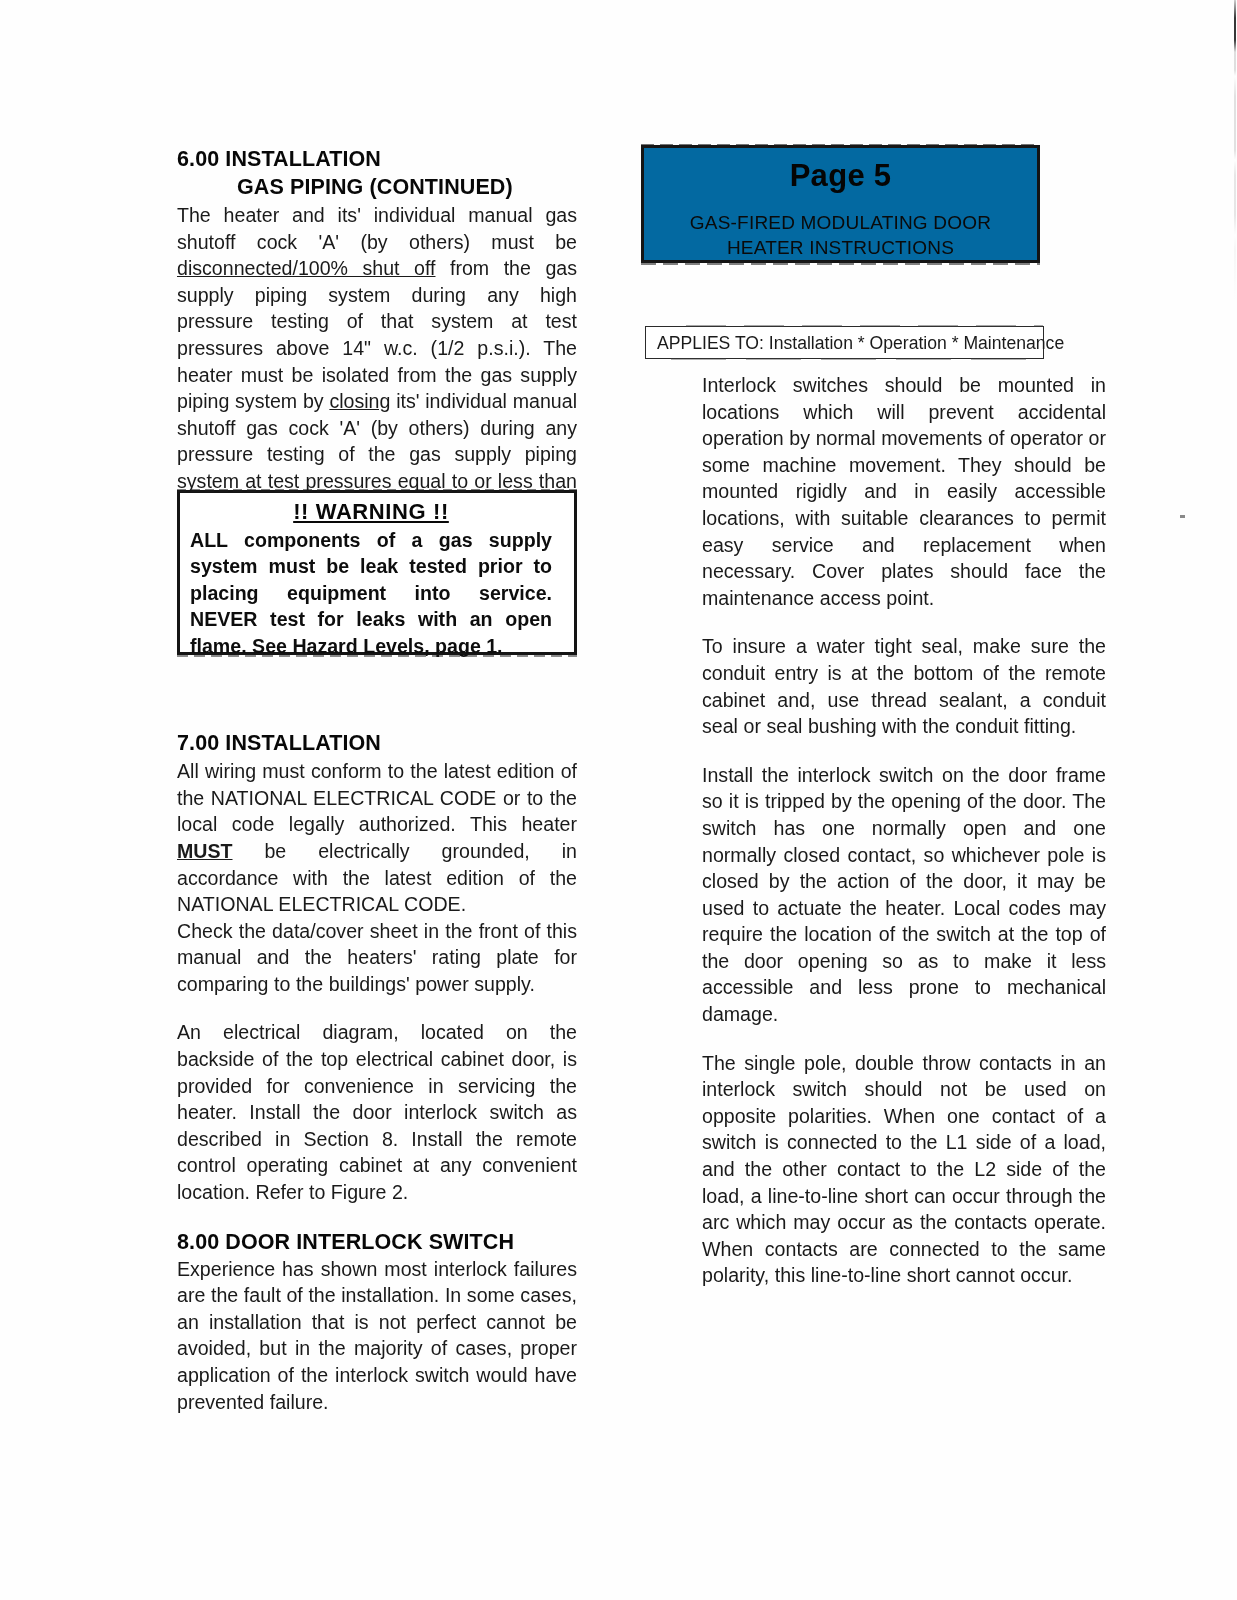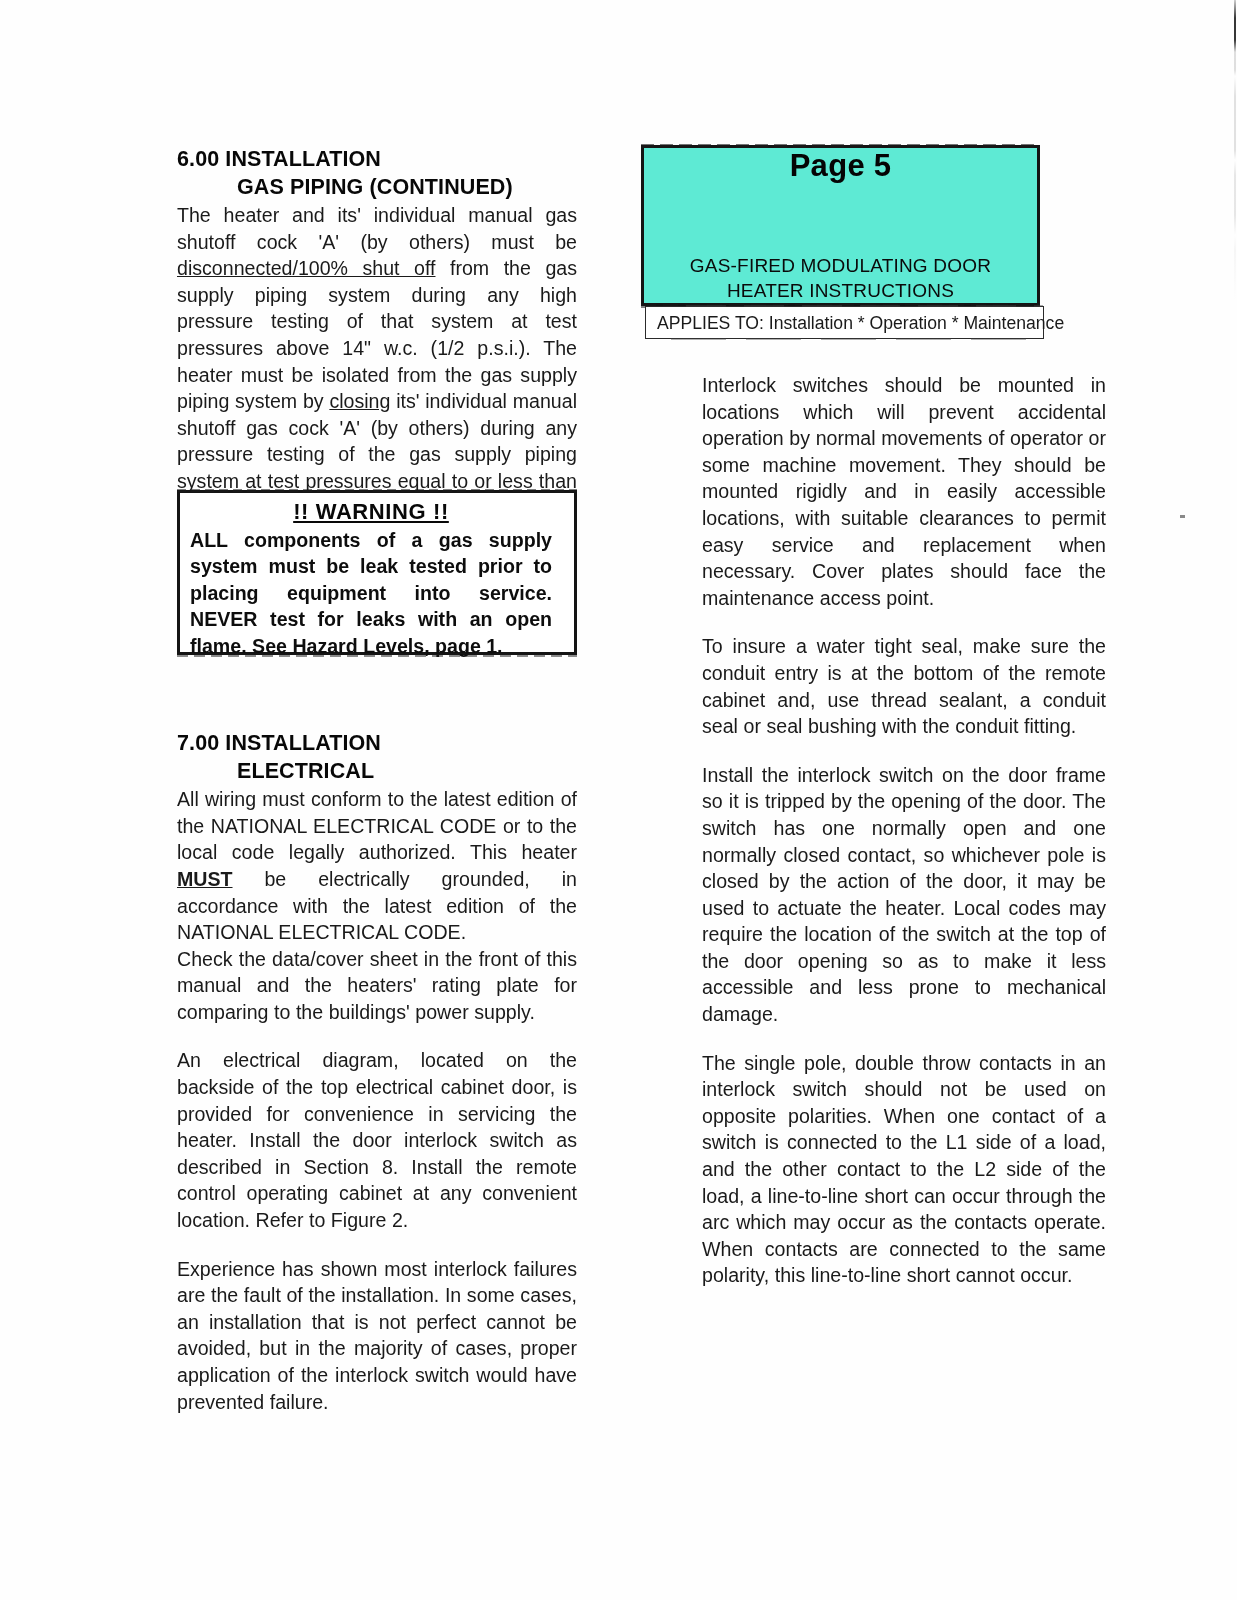--- a/index.html
+++ b/index.html
@@ -142,28 +142,28 @@
     margin: 0;
     color: #0d0d0d;
   }
 
   
   .page-box {
     position: absolute;
     left: 641px;
     top: 145px;
     width: 399px;
-    height: 161px;
+    height: 118px;
     box-sizing: border-box;
     border: 3px solid #141414;
-    background: #5eead4;
+    background: #0369a1;
     display: flex;
     flex-direction: column;
     align-items: center;
-    justify-content: space-between;
+    justify-content: flex-end;
   }
   .page-box::before {
     content: "";
     position: absolute;
     left: -3px; right: -3px; top: -4px;
     height: 4px;
     background: repeating-linear-gradient(to right,
         rgba(25,25,25,0.6) 0px, rgba(25,25,25,0.6) 13px,
         rgba(255,255,255,0) 13px, rgba(255,255,255,0) 19px);
   }
@@ -190,21 +190,21 @@
     text-align: center;
     margin: 0;
     letter-spacing: 0.2px;
     color: #0a0a0a;
   }
 
   
   .applies-box {
     position: absolute;
     left: 645px;
-    top: 306px;
+    top: 326px;
     width: 399px;
     height: 33px;
     box-sizing: border-box;
     border: 1.6px solid #2a2a2a;
     background: #ffffff;
     display: flex;
     align-items: center;
     padding-left: 11px;
   }
   .applies-box::before {
@@ -246,30 +246,32 @@
       <span>6.00  INSTALLATION</span>
       <span class="indent">GAS PIPING (CONTINUED)</span>
     </h2>
 
     <p class="body lastline-left"><span>The heater and its' individual manual gas shutoff cock 'A' (by others) must be </span><span class="u">disconnected/100% shut off</span><span> from the gas supply piping system during any high pressure testing of that system at test pressures above 14" w.c. (1/2 p.s.i.).  The heater must be isolated from the gas supply piping system by </span><span class="u">closing</span><span> its' individual manual shutoff gas cock 'A' (by others) during any pressure testing of the gas supply piping system at test pressures equal to or less than 14" w.c. (1/2 p.s.i.).</span></p>
 
     <div style="height:186px"></div>
 
     <h2 class="section-head">
       <span>7.00 INSTALLATION</span>
-      <span class="indent">ELECTRICAL</span>
     </h2>
 
     <p class="body nogap lastline-left"><span>All wiring must conform to the latest edition of the NATIONAL ELECTRICAL CODE or to the local code legally authorized.   This heater </span><span class="u b">MUST</span><span> be electrically grounded, in accordance with the latest edition of the NATIONAL ELECTRICAL CODE.</span></p>
 
 
     <p class="body lastline-left">Check the data/cover sheet in the front of this manual and the heaters' rating plate for comparing to the buildings' power supply.</p>
 
     <p class="body lastline-left">An electrical diagram, located on the backside of the top electrical cabinet door, is provided for convenience in servicing the heater. Install the door interlock switch as described in Section 8.  Install the remote control operating cabinet at any convenient location. Refer to Figure 2.</p>
 
+    <h2 class="section-head tight">
+      <span>8.00 DOOR INTERLOCK SWITCH</span>
+    </h2>
 
     <p class="body lastline-left">Experience has shown most interlock failures are the fault of the installation.  In some cases, an installation that is not perfect cannot be avoided, but in the majority of cases, proper application of the interlock switch would have prevented failure.</p>
 
   </div>
 
   <div class="warning-box">
     <div class="warning-title">!!  WARNING  !!</div>
     <p class="warning-text">ALL components of a gas supply system must be leak tested prior to placing equipment into service. NEVER test for leaks with an open flame. See Hazard Levels, page 1.</p>
   </div>
 

